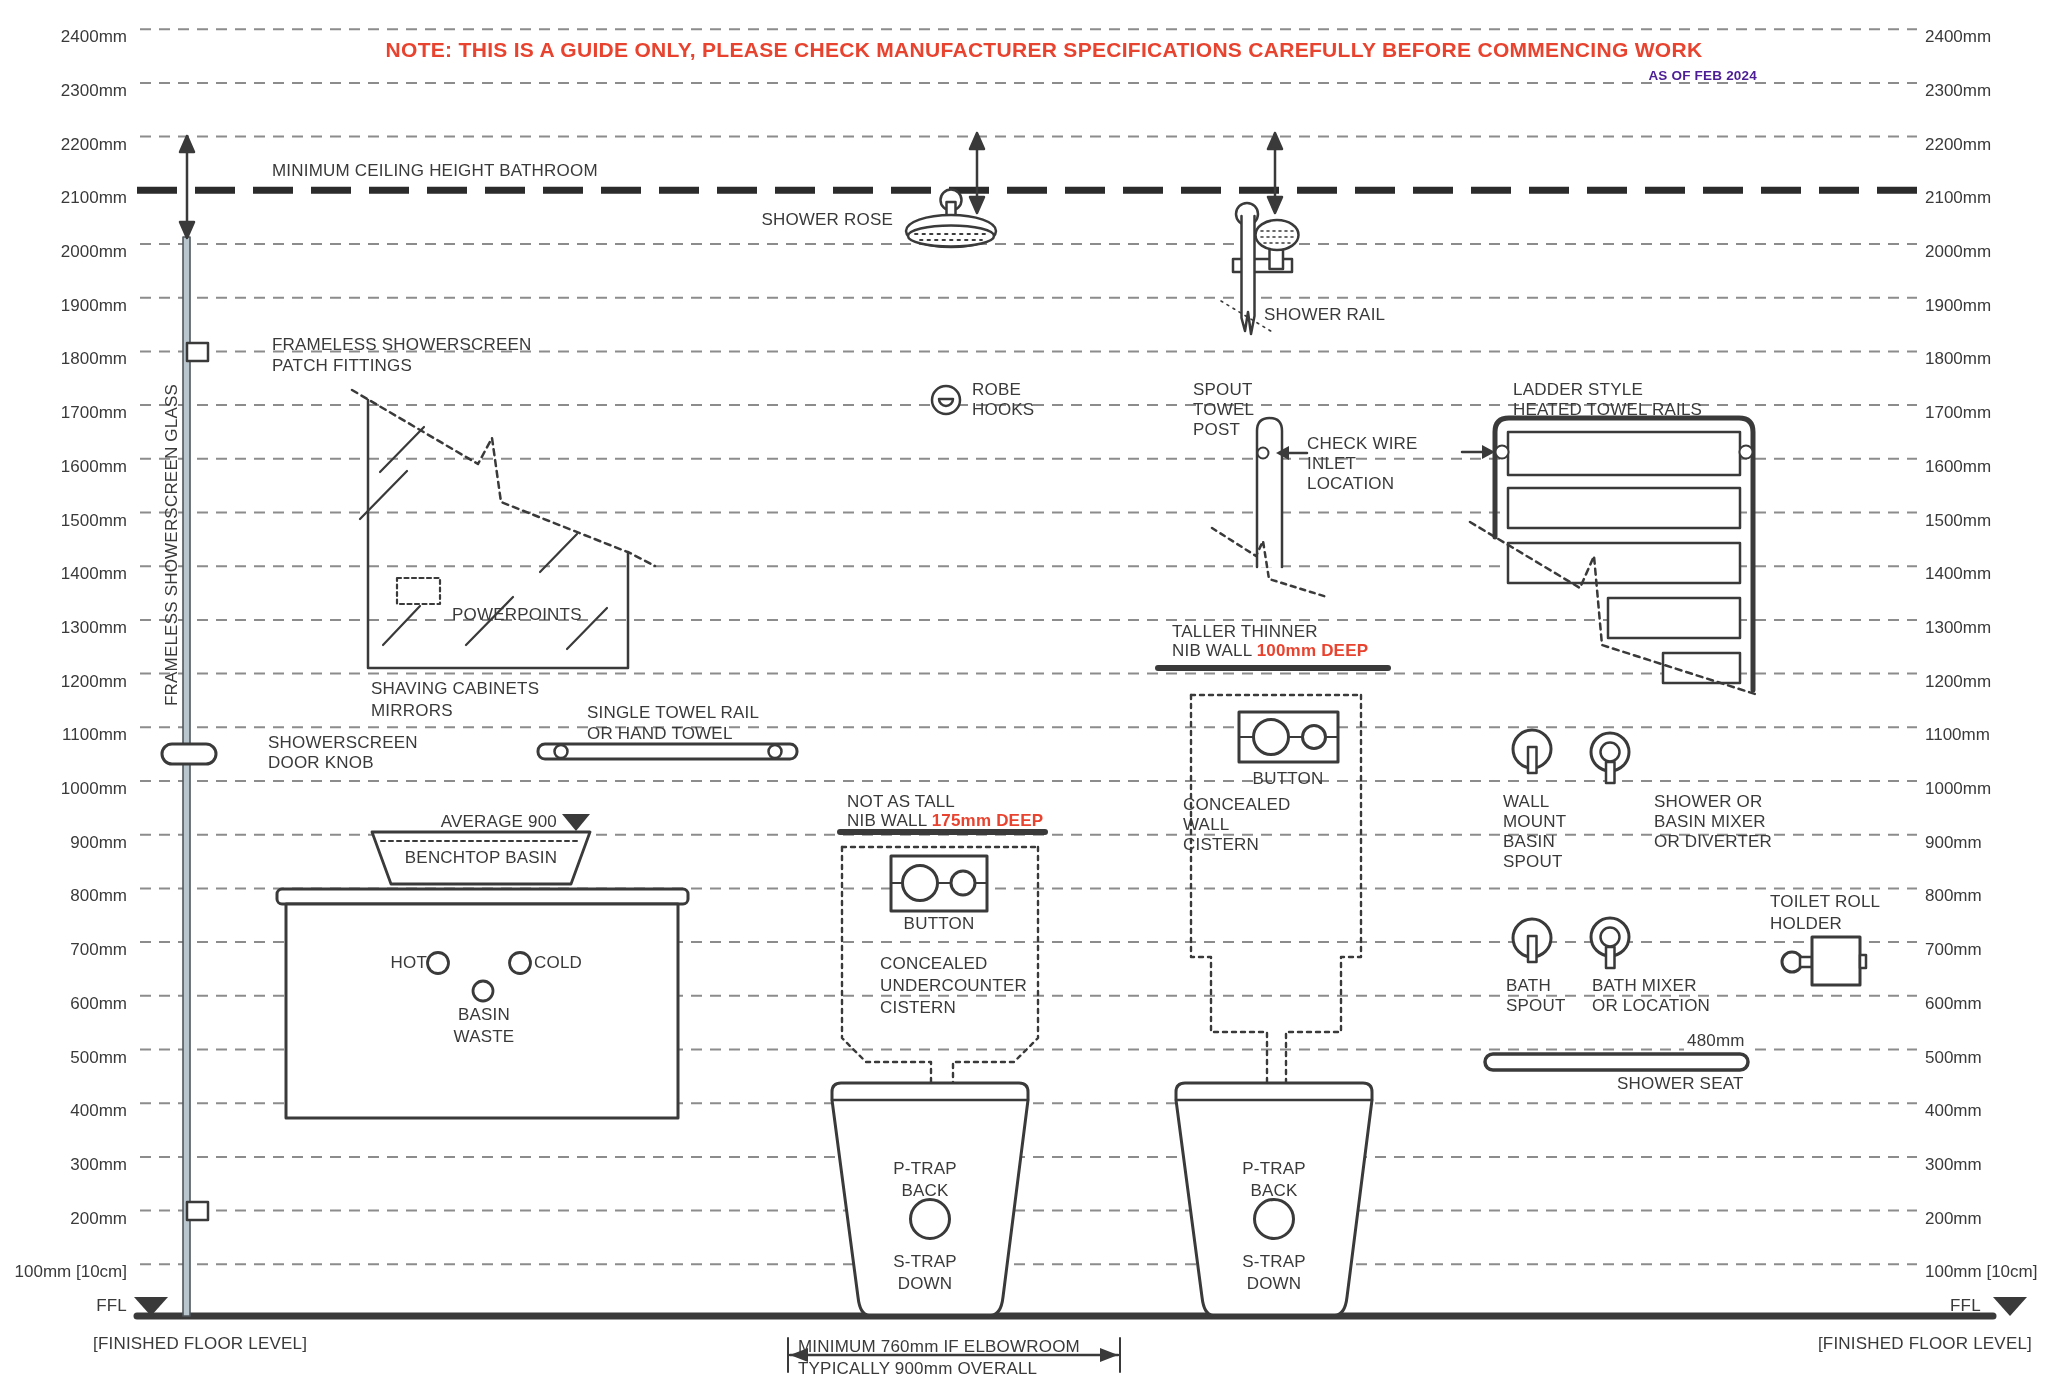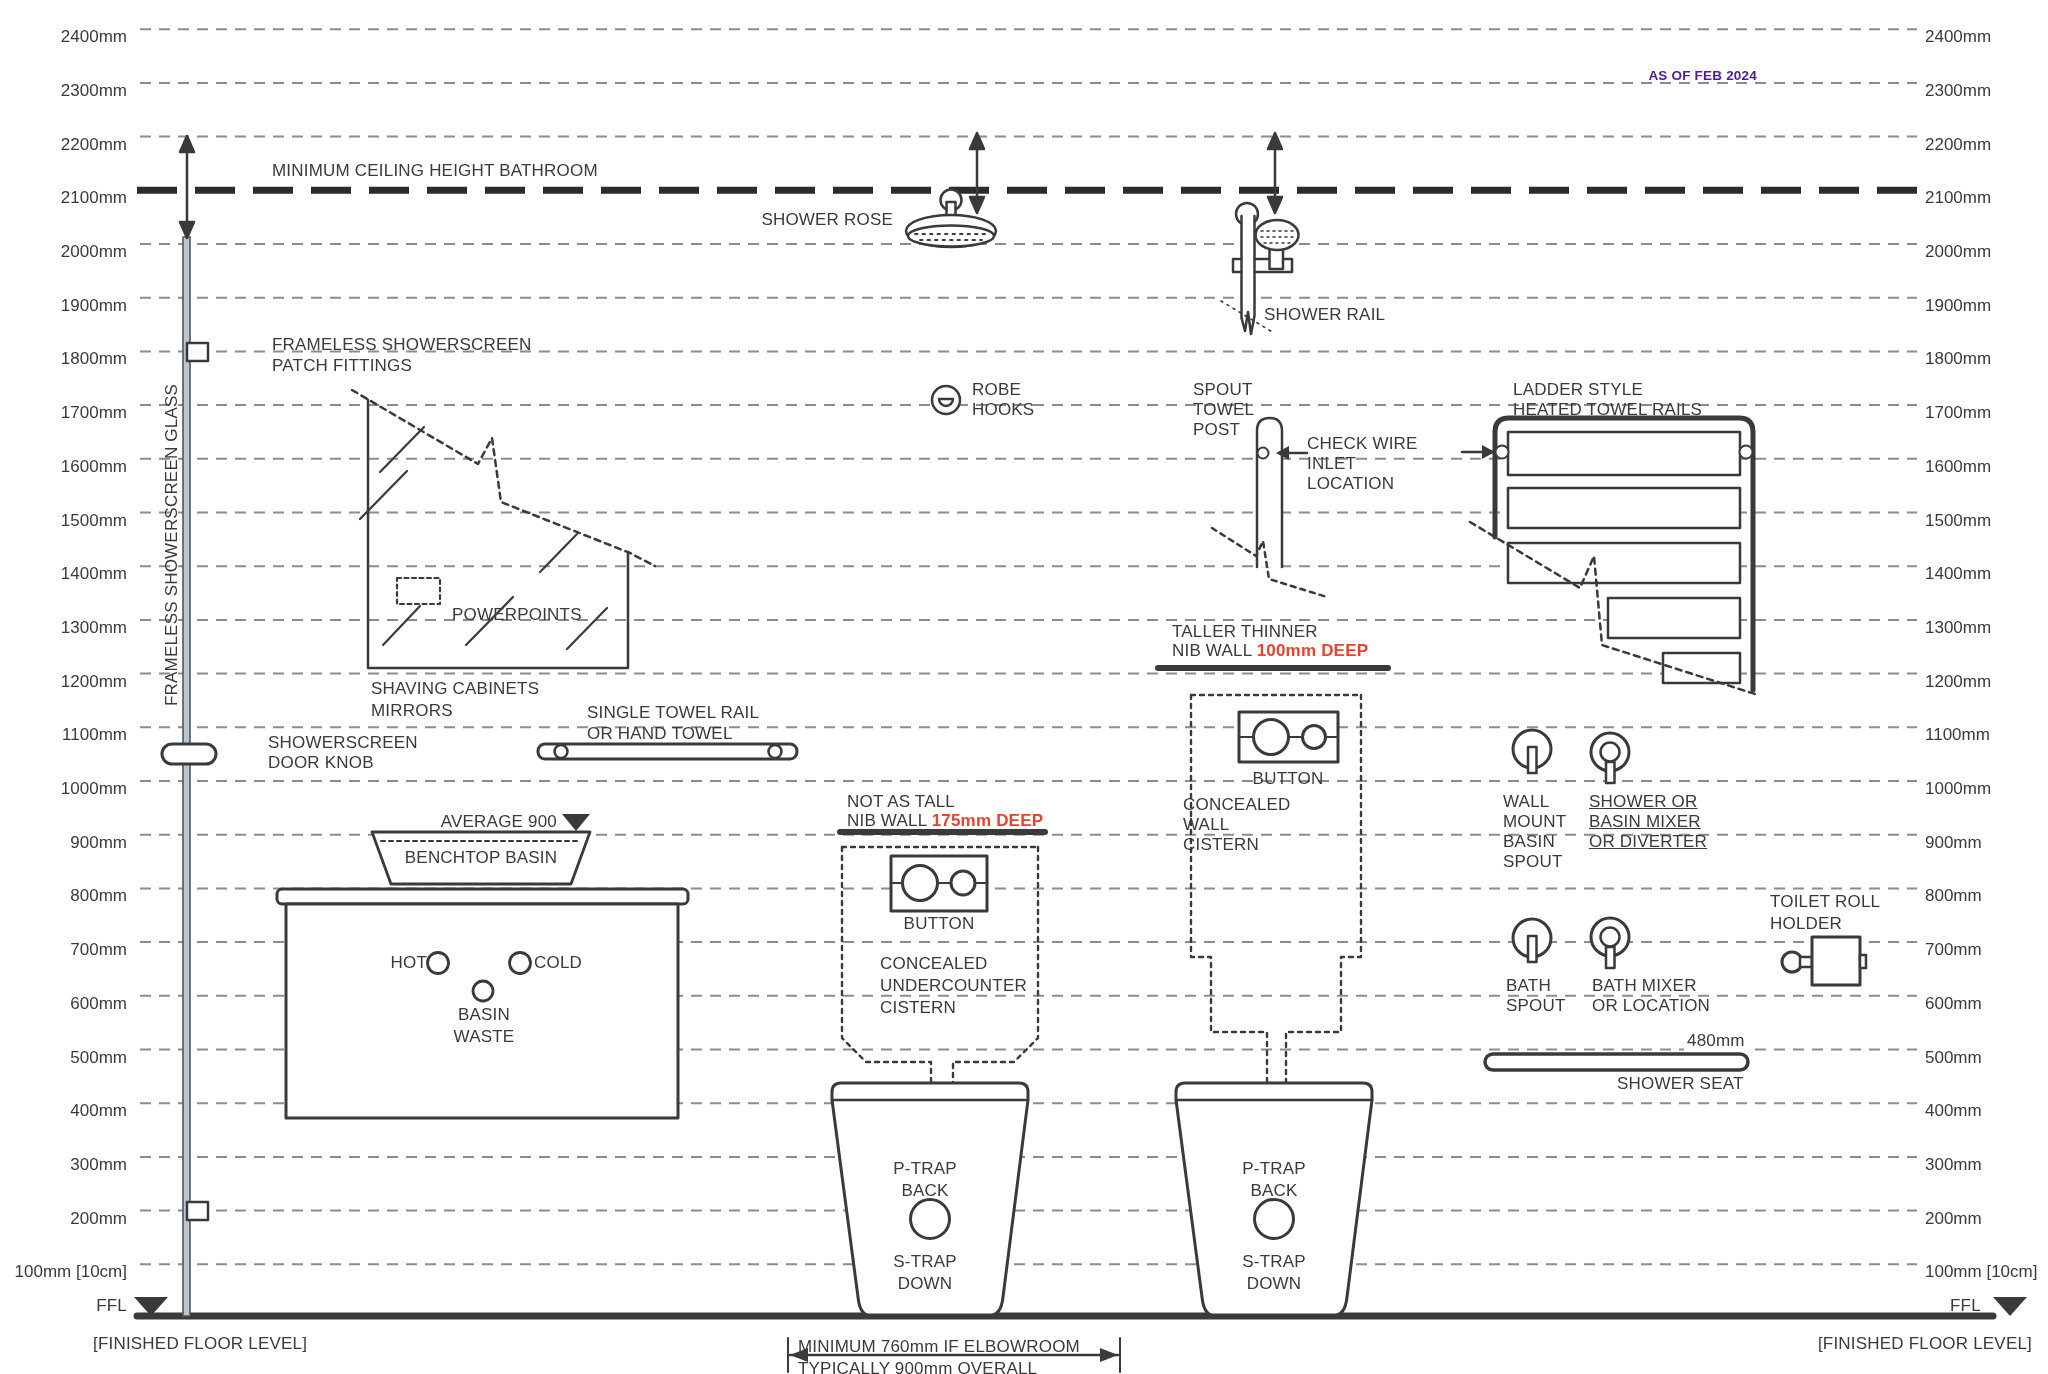--- a/index.html
+++ b/index.html
@@ -286,20 +286,21 @@
       <div class="scalelbl" style="top: 878.4px; left: 1925px; width: 127px;">800mm</div>
       <div class="scalelbl" style="top: 932.1px; left: 1925px; width: 127px;">700mm</div>
       <div class="scalelbl" style="top: 985.8px; left: 1925px; width: 127px;">600mm</div>
       <div class="scalelbl" style="top: 1039.5px; left: 1925px; width: 127px;">500mm</div>
       <div class="scalelbl" style="top: 1093.2px; left: 1925px; width: 127px;">400mm</div>
       <div class="scalelbl" style="top: 1146.9px; left: 1925px; width: 127px;">300mm</div>
       <div class="scalelbl" style="top: 1200.6px; left: 1925px; width: 127px;">200mm</div>
       <div class="scalelbl" style="top: 1254.3px; left: 1925px; width: 127px;">100mm [10cm]</div>
     </div>
 
+  <div class="lbl note1" style="left:40px;top:40px;width:2008px;">NOTE: THIS IS A GUIDE ONLY, PLEASE CHECK MANUFACTURER SPECIFICATIONS CAREFULLY BEFORE COMMENCING WORK</div>
   <div class="lbl note2" style="left:1457px;top:66px;width:300px;">AS OF FEB 2024</div>
   <div class="lbl" style="left:272px;top:161px;">MINIMUM CEILING HEIGHT BATHROOM</div>
 
   <div class="lbl r" style="left:743px;top:210px;width:150px;">SHOWER ROSE</div>
   <div class="lbl" style="left:1264px;top:305px;">SHOWER RAIL</div>
   <div class="lbl" style="left:972px;top:380px;">ROBE
 HOOKS</div>
 
   <div class="lbl lh21" style="left:272px;top:334px;">FRAMELESS SHOWERSCREEN
 PATCH FITTINGS</div>
@@ -351,21 +352,21 @@
 BACK</div>
   <div class="lbl c lh22" style="left:1274px;top:1251px;">S-TRAP
 DOWN</div>
   <div class="lbl" style="left:798px;top:1337px;">MINIMUM 760mm IF ELBOWROOM</div>
   <div class="lbl" style="left:798px;top:1359px;">TYPICALLY 900mm OVERALL</div>
 
   <div class="lbl" style="left:1503px;top:792px;">WALL
 MOUNT
 BASIN
 SPOUT</div>
-  <div class="lbl" style="left:1589px;top:792px;text-decoration:underline;">SHOWER OR
+  <div class="lbl" style="left:1654px;top:792px;">SHOWER OR
 BASIN MIXER
 OR DIVERTER</div>
   <div class="lbl" style="left:1506px;top:976px;">BATH
 SPOUT</div>
   <div class="lbl" style="left:1592px;top:976px;">BATH MIXER
 OR LOCATION</div>
   <div class="lbl lh22" style="left:1770px;top:891px;">TOILET ROLL
 HOLDER</div>
 
   <div class="lbl bgw" style="left:1684px;top:1031px;">480mm</div>

